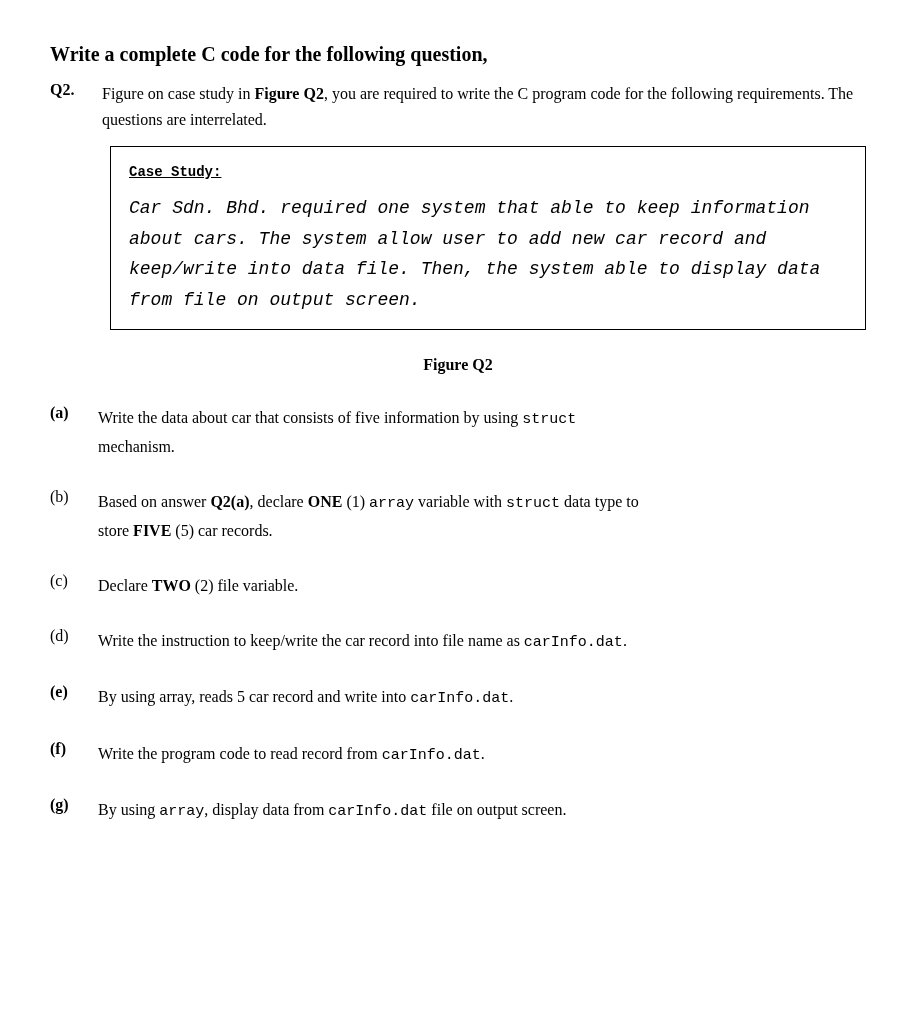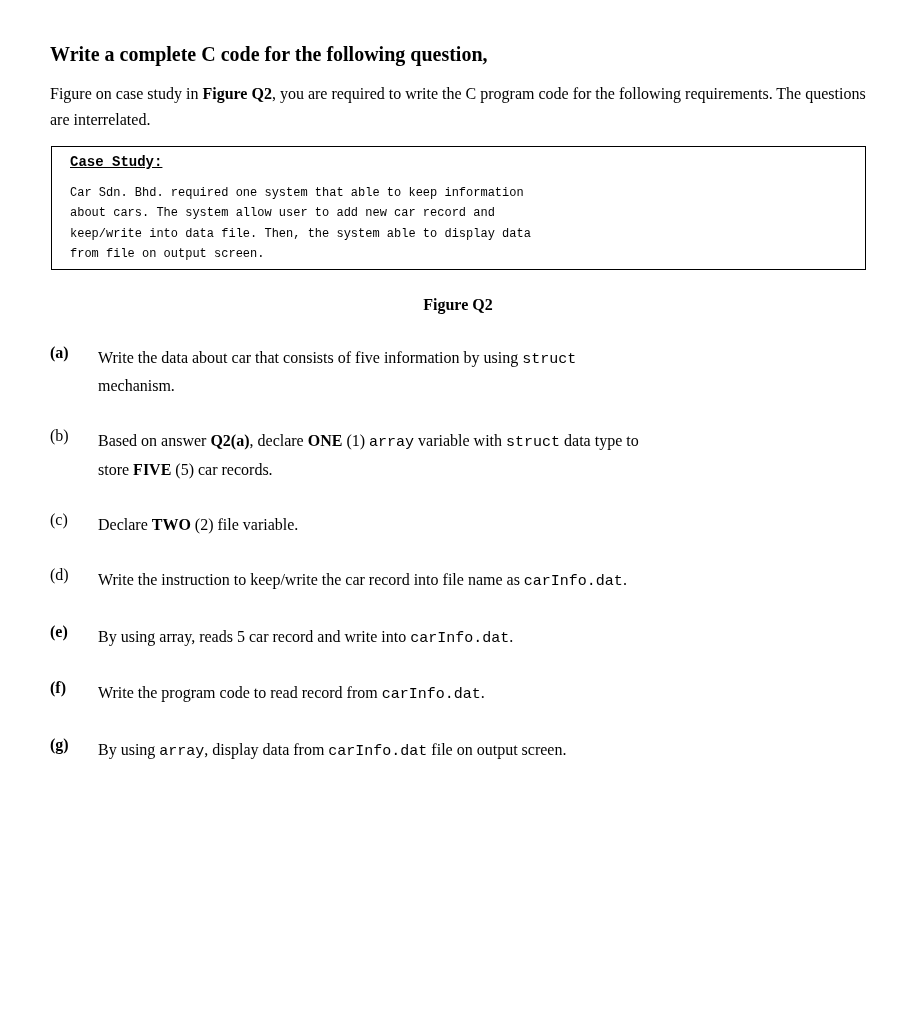--- a/index.html
+++ b/index.html
@@ -37,39 +37,40 @@
       flex-shrink: 0;
     }
 
     .question-text {
       flex: 1;
       line-height: 1.6;
     }
 
     .case-study-box {
       border: 1px solid #000;
-      padding: 4px 18px;
-      margin: 14px 0 6px 1px;
+      padding: 14px 18px;
+      margin: 14px 0 6px 8px;
       font-family: 'Courier New', Courier, monospace;
       font-size: 14px;
       line-height: 1.7;
     }
 
     .case-study-title {
       text-decoration: underline;
       font-weight: bold;
       font-family: 'Courier New', Courier, monospace;
       font-size: 14px;
       margin-bottom: 8px;
     }
 
     .case-study-body {
       white-space: pre;
       font-family: 'Courier New', Courier, monospace;
-      font-size: 12px;
+      font-size: 18px;
+      font-style: italic;
     }
 
     .figure-caption {
       text-align: center;
       font-weight: bold;
       margin: 10px 0 30px 0;
       font-size: 16px;
     }
 
     .sub-question {
@@ -111,20 +112,21 @@
 </head>
 <body>
 
 <div>
 
   <div class="page-title">
     <span>Write a complete C code for the following question,</span><br>
   </div>
 
   <div class="question-block">
+    <div class="question-label">Q2.</div>
     <div class="question-text">
       <span>Figure on case study in </span><b>Figure Q2</b><span>, you are required to write the C program code for the following requirements. The questions are interrelated.</span>
 
       <div class="case-study-box">
         <div class="case-study-title">Case Study:</div>
         <div class="case-study-body"><span>Car Sdn. Bhd. required one system that able to keep information</span>
 <span>about cars. The system allow user to add new car record and</span>
 <span>keep/write into data file. Then, the system able to display data</span>
 <span>from file on output screen.</span></div>
       </div>

